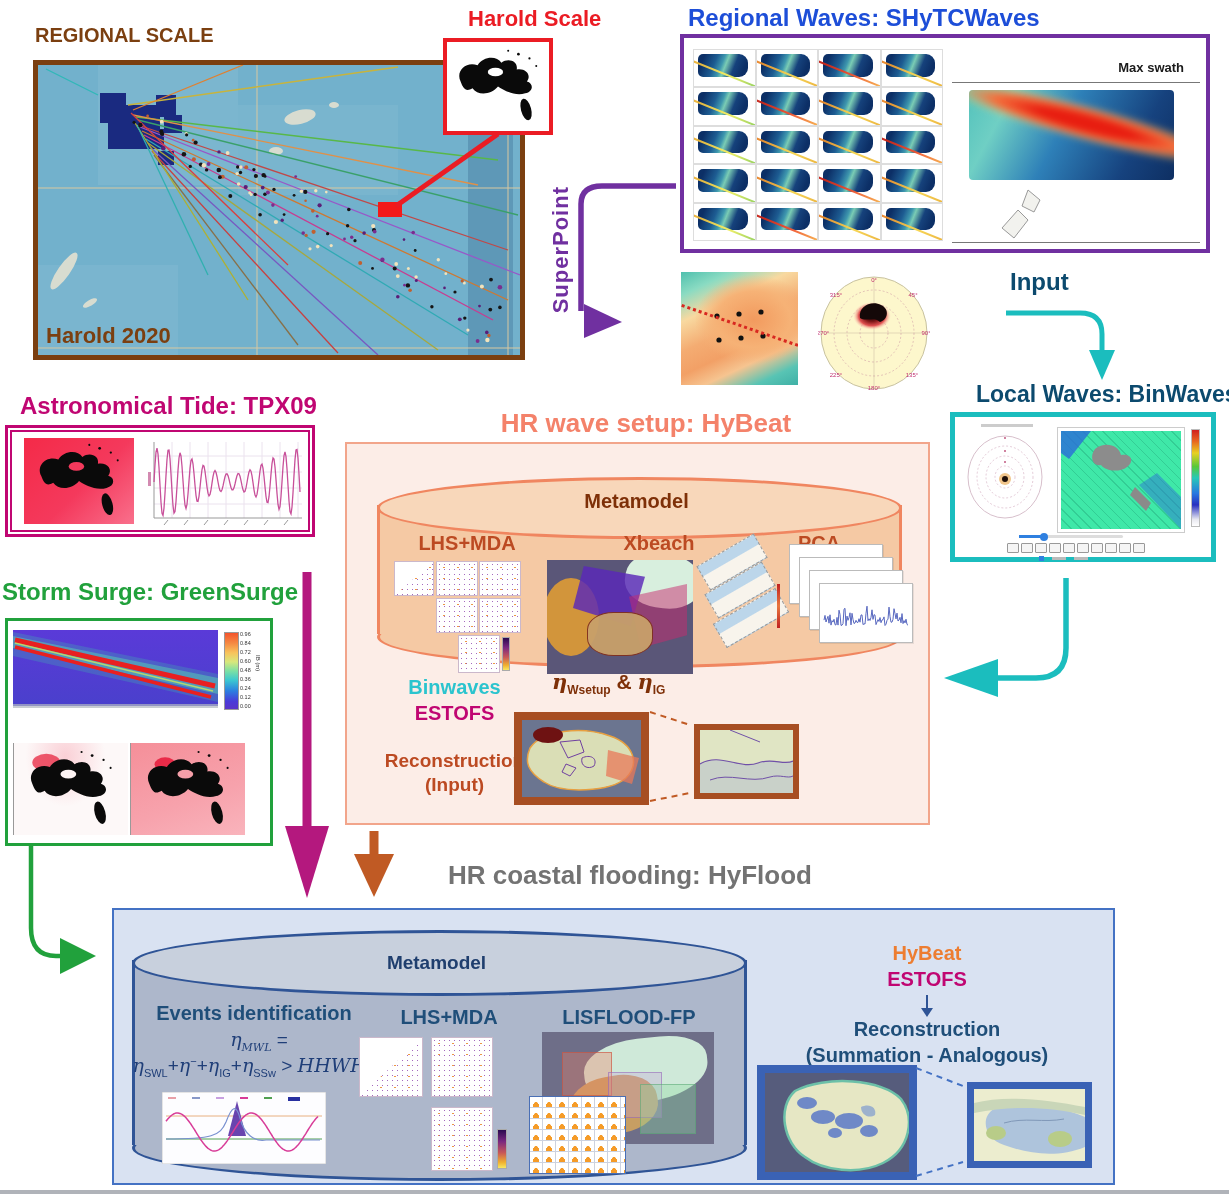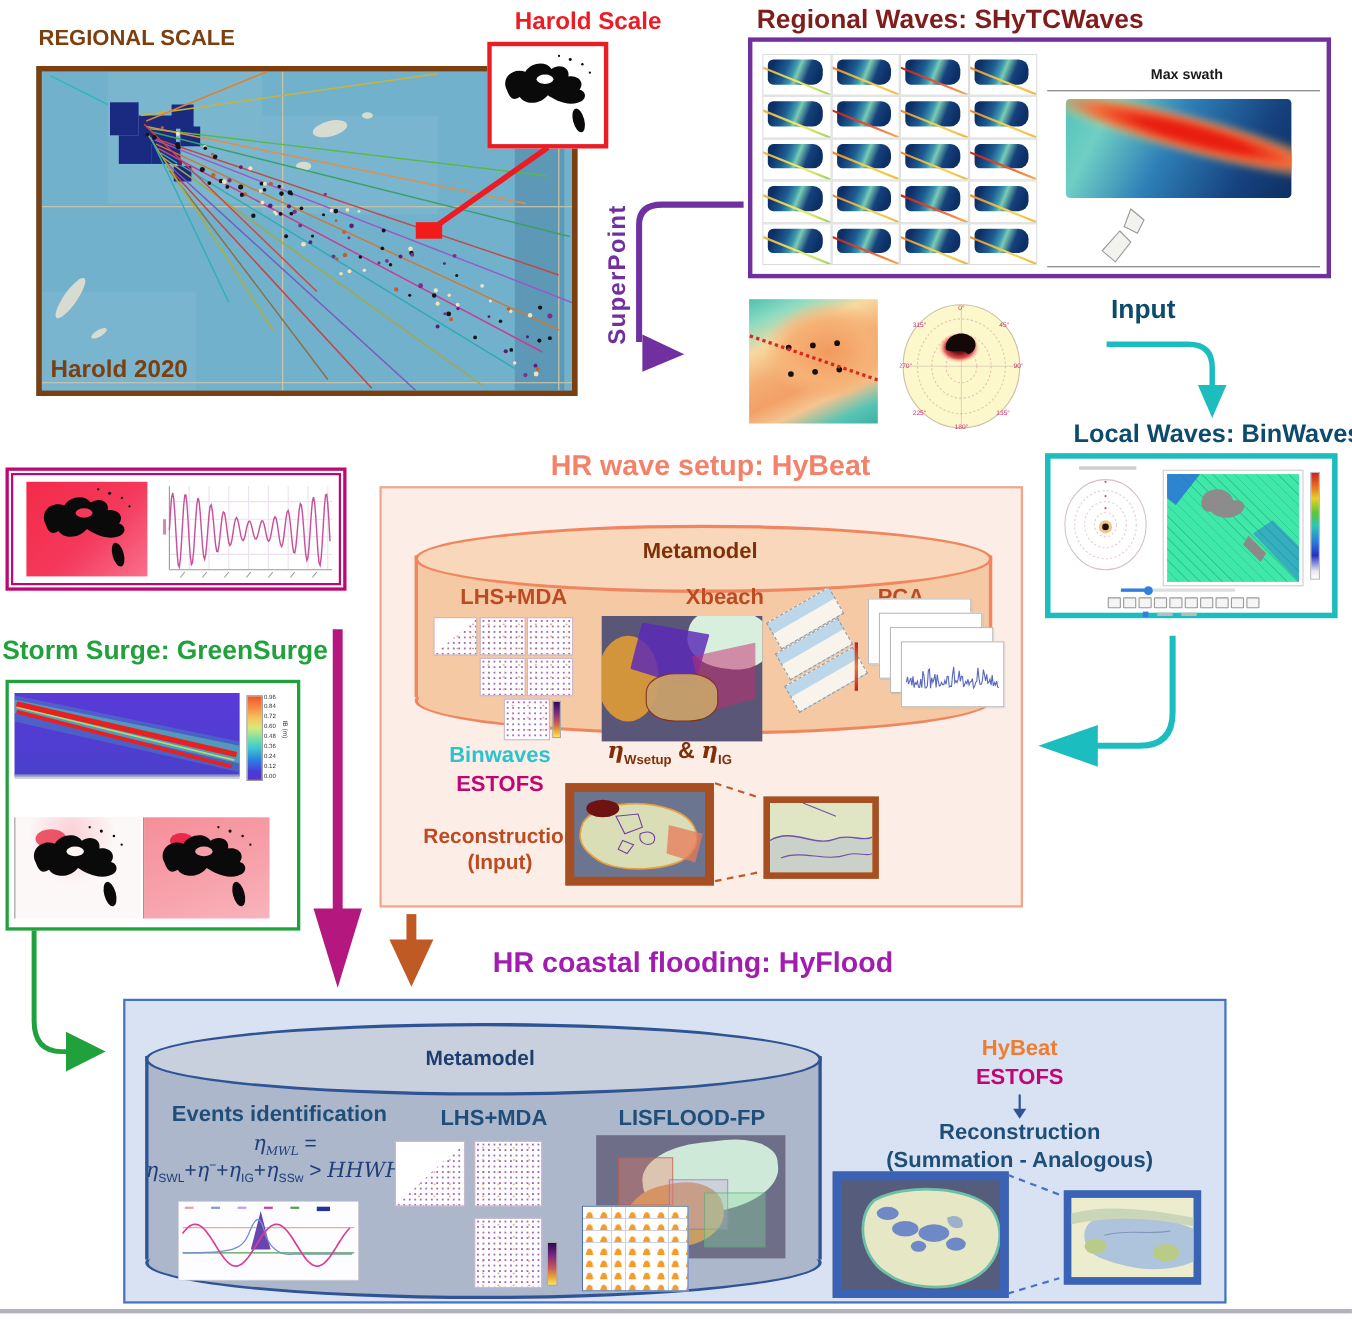--- a/index.html
+++ b/index.html
@@ -2,39 +2,39 @@
 <html><head>
 <meta charset="utf-8">
 <style>
 html,body{margin:0;padding:0;background:#fff}
 #app{position:relative;width:1229px;height:1199px;background:#fff;overflow:hidden;
      font-family:"Liberation Sans",sans-serif;}
 .abs{position:absolute}
 .ttl{position:absolute;font-weight:bold;white-space:nowrap}
 .ctr{text-align:center}
 
-.c-brown{color:#7B3F10}.c-red{color:#EB1C24}.c-purple{color:#7f1d1d}.c-teal{color:#0c4a6e}
+.c-brown{color:#7B3F10}.c-red{color:#EB1C24}.c-purple{color:#1d4ed8}.c-teal{color:#0c4a6e}
 .c-magenta{color:#C00672}.c-green{color:#21A13C}.c-salmon{color:#F4826A}.c-rust{color:#BC4A22}
-.c-blue{color:#a21caf}.c-navy{color:#1F4E79}
+.c-blue{color:#737373}.c-navy{color:#1F4E79}
 
 #regmap{left:33px;top:60px;width:482px;height:290px;border:5px solid #7B3F10;background:#72B1CC}
 #regmap .cap{position:absolute;left:8px;bottom:6px;font-weight:bold;font-size:22px;color:#7B3F10}
 #inset{left:443px;top:38px;width:102px;height:89px;border:4px solid #EB1C24;background:#fff}
 
 #shytc{left:680px;top:34px;width:522px;height:211px;border:4px solid #7030A0;background:#fff}
 #swgrid{position:absolute;left:10px;top:12px;width:248px;height:190px;display:grid;
   grid-template-columns:repeat(4,1fr);grid-template-rows:repeat(5,1fr);gap:2px}
 #swgrid i{position:relative;display:block;background:#fff;outline:1px solid #ddd;overflow:hidden}
 #swgrid i::before{content:'';position:absolute;left:4px;top:4px;right:7px;height:62%;border-radius:5px 9px 9px 5px;
   background:linear-gradient(112deg,#0C2F66 12%,#1D5C92 34%,#3E97AE 47%,#7ACCB4 54%,#16427C 70%,#0C2F66 88%)}
 #swgrid i::after{content:'';position:absolute;left:-4px;top:26%;width:130%;height:2px;
   background:linear-gradient(90deg,#E87820,#F8D850,#E8A830);transform:rotate(22deg);transform-origin:left;opacity:.95}
 #swgrid i:nth-child(3n)::after{background:linear-gradient(90deg,#C01810,#F05030,#F8C850)}
 #swgrid i:nth-child(4n+1)::after{background:linear-gradient(90deg,#E8A830,#F8F060,#78C858)}
-#mslabel{position:absolute;left:290px;top:22px;width:210px;text-align:center;font-size:13px;font-weight:bold;color:#1a1a1a}
+#mslabel{position:absolute;left:290px;top:22px;width:210px;text-align:right;font-size:13px;font-weight:bold;color:#1a1a1a}
 .msline{position:absolute;background:#777;height:1px}
 #msimg{position:absolute;left:285px;top:52px;width:205px;height:90px;border-radius:4px;overflow:hidden;
   background:linear-gradient(118deg,#53C2BC 0%,#6FCFC4 18%,#2E80B8 45%,#16427E 78%,#0E2F62 100%)}
 #msimg::after{content:'';position:absolute;left:-18%;top:16%;width:150%;height:42%;
   background:radial-gradient(ellipse closest-side,#E81D10 32%,#F4703C 62%,rgba(244,200,100,.35) 85%,transparent);
   transform:rotate(15deg);filter:blur(3px)}
 
 #superpoint{position:absolute;left:548px;top:186px;writing-mode:vertical-rl;transform:rotate(180deg);
   font-weight:bold;font-size:22px;color:#7030A0;letter-spacing:1px}
 #wavefield{left:681px;top:272px;width:117px;height:113px;overflow:hidden;
@@ -443,20 +443,21 @@
     <b></b>
         <b></b>
   </div>
   <div id="bwleg">
         <s></s>
         <s></s>
         <s></s>
       </div>
 </div>
 
+<div class="ttl c-magenta" style="left:20px;top:392px;font-size:24px">Astronomical Tide: TPX09</div>
 <div class="abs" id="tidep">
   <div class="inner">
     <div id="tmap">
       <svg viewBox="0 0 120 100" width="110" height="86">
         <use href="#tonga" fill="#0A0A0A"></use>
             <ellipse cx="57" cy="33" rx="9" ry="5" fill="#F4395C"></ellipse>
       </svg>
     </div>
     <svg class="abs" style="left:136px;top:6px" width="158" height="88">
       <rect width="158" height="88" fill="#fff"></rect>

